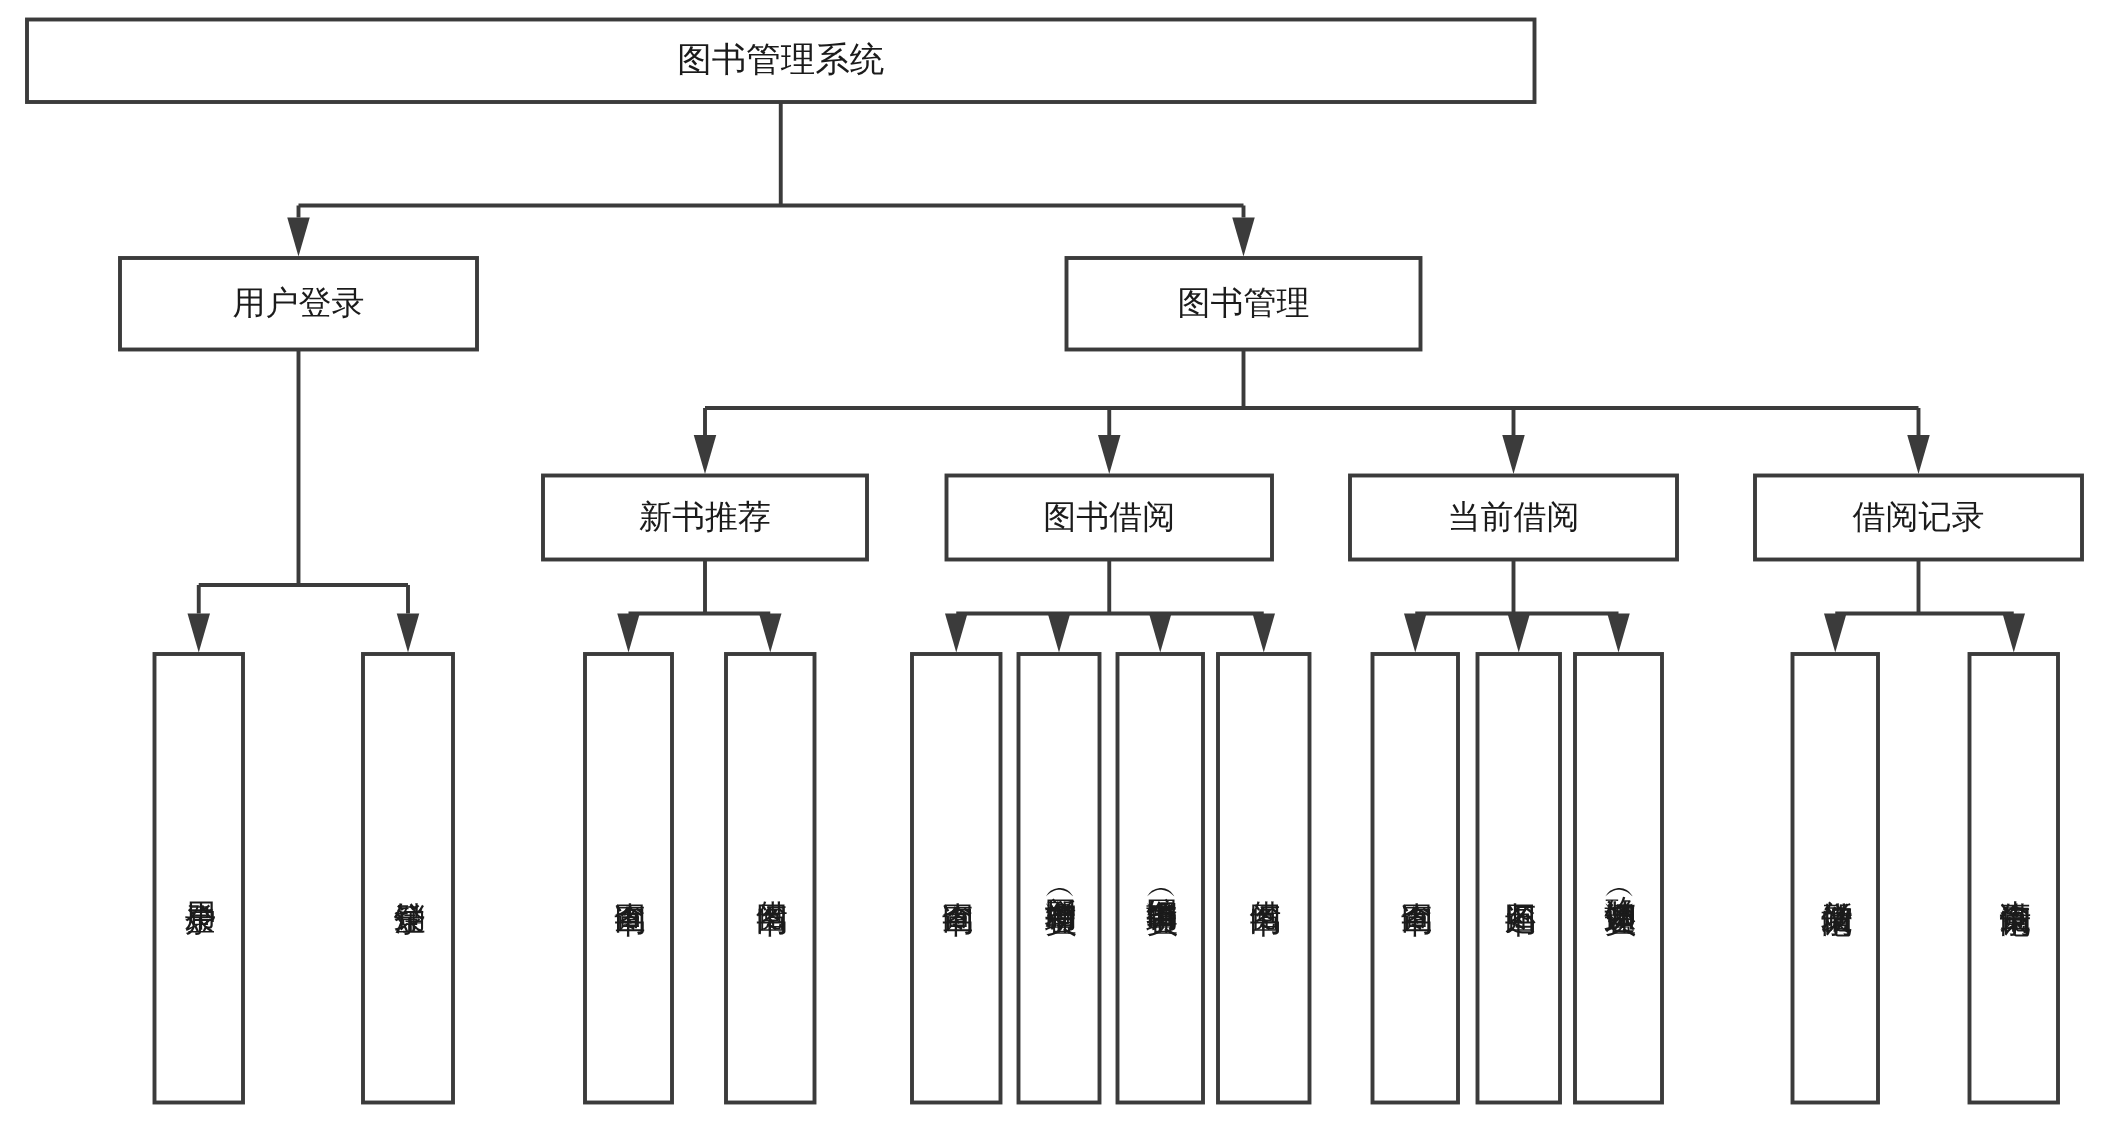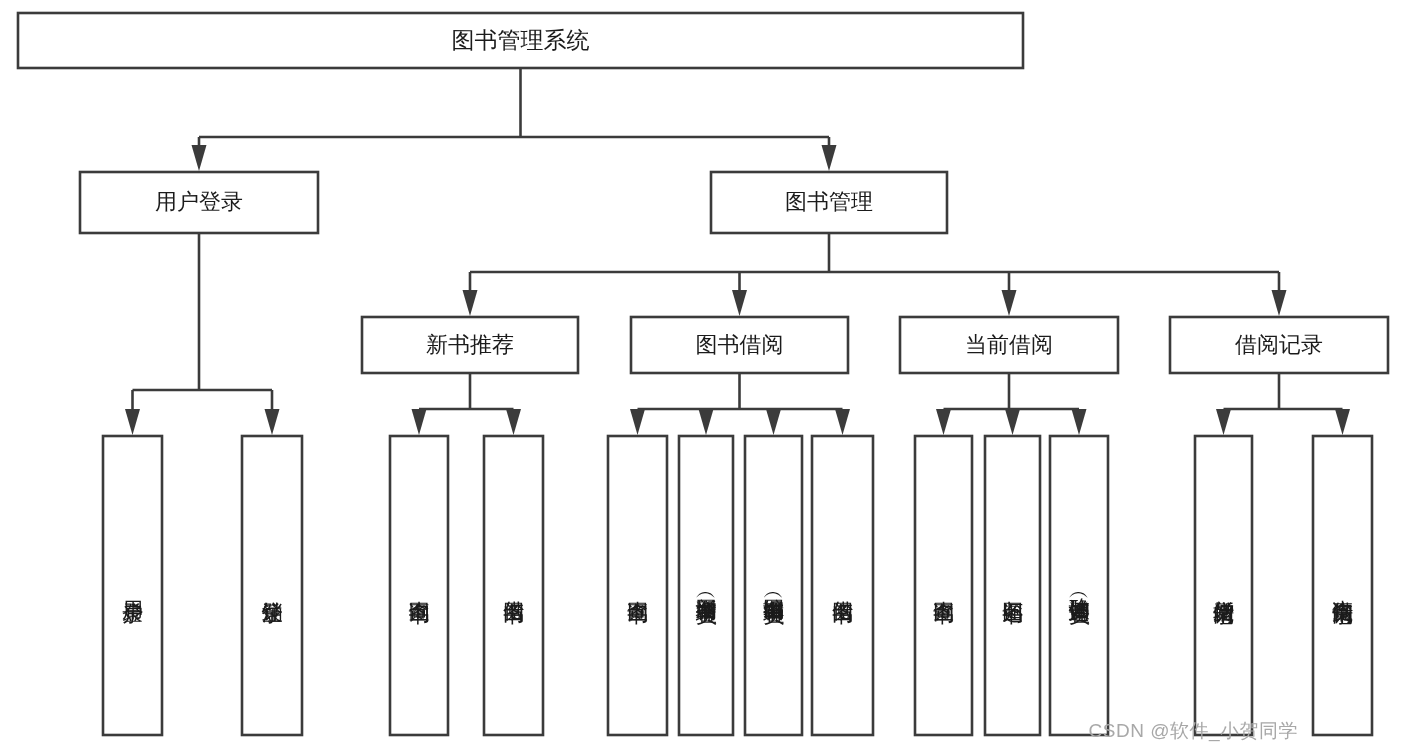--- a/index.html
+++ b/index.html
@@ -215,14 +215,13 @@
         <span class="leaf-label">确认归还（管理员）</span>
       </div>
       <div class="leaf-label-wrap" style="left: 1195px; top: 436px; width: 57px; height: 299px;">
         <span class="leaf-label">新增借阅记录</span>
       </div>
       <div class="leaf-label-wrap" style="left: 1313px; top: 436px; width: 59px; height: 299px;">
         <span class="leaf-label">查询借阅记录</span>
       </div>
     </div>
 
-  <div class="watermark">CSDN @软件_小贺同学</div>
 </div>
 
 </body></html>

